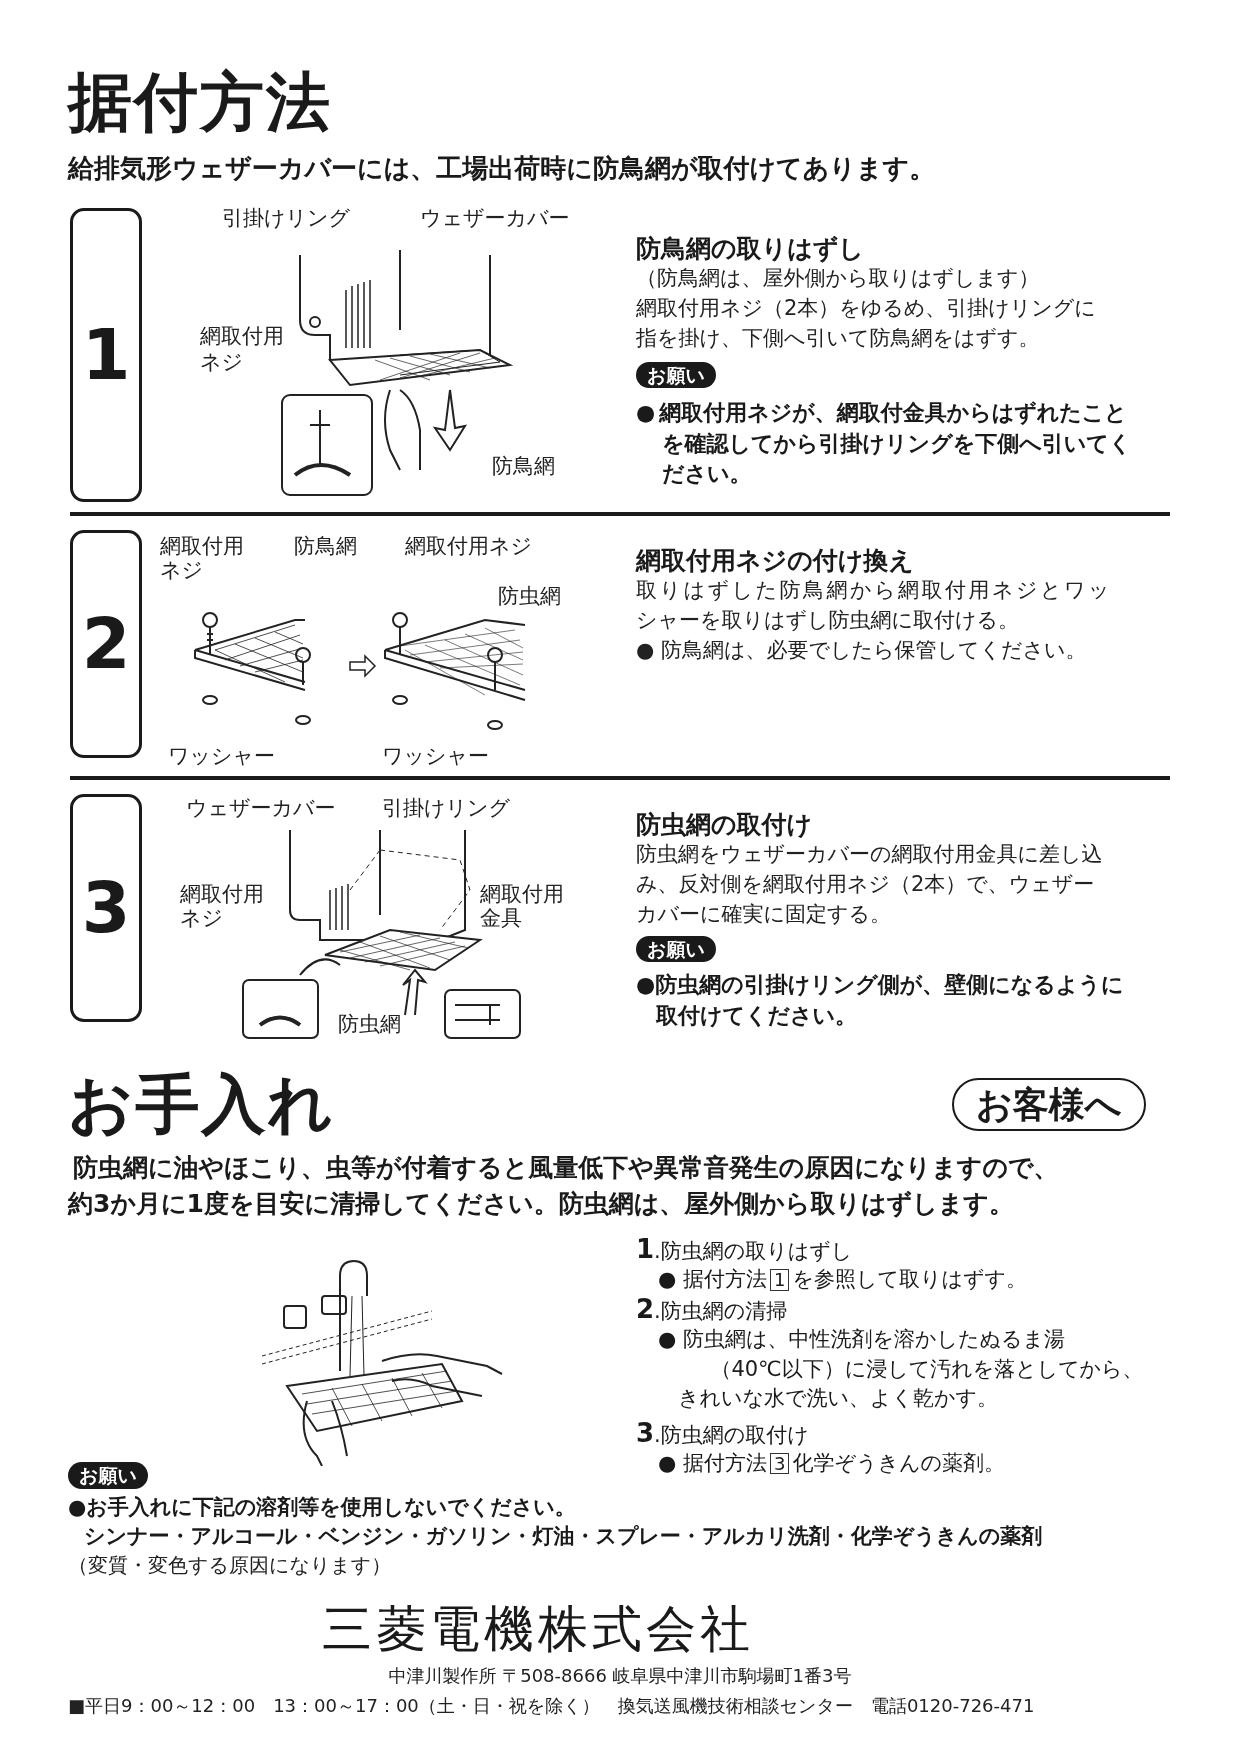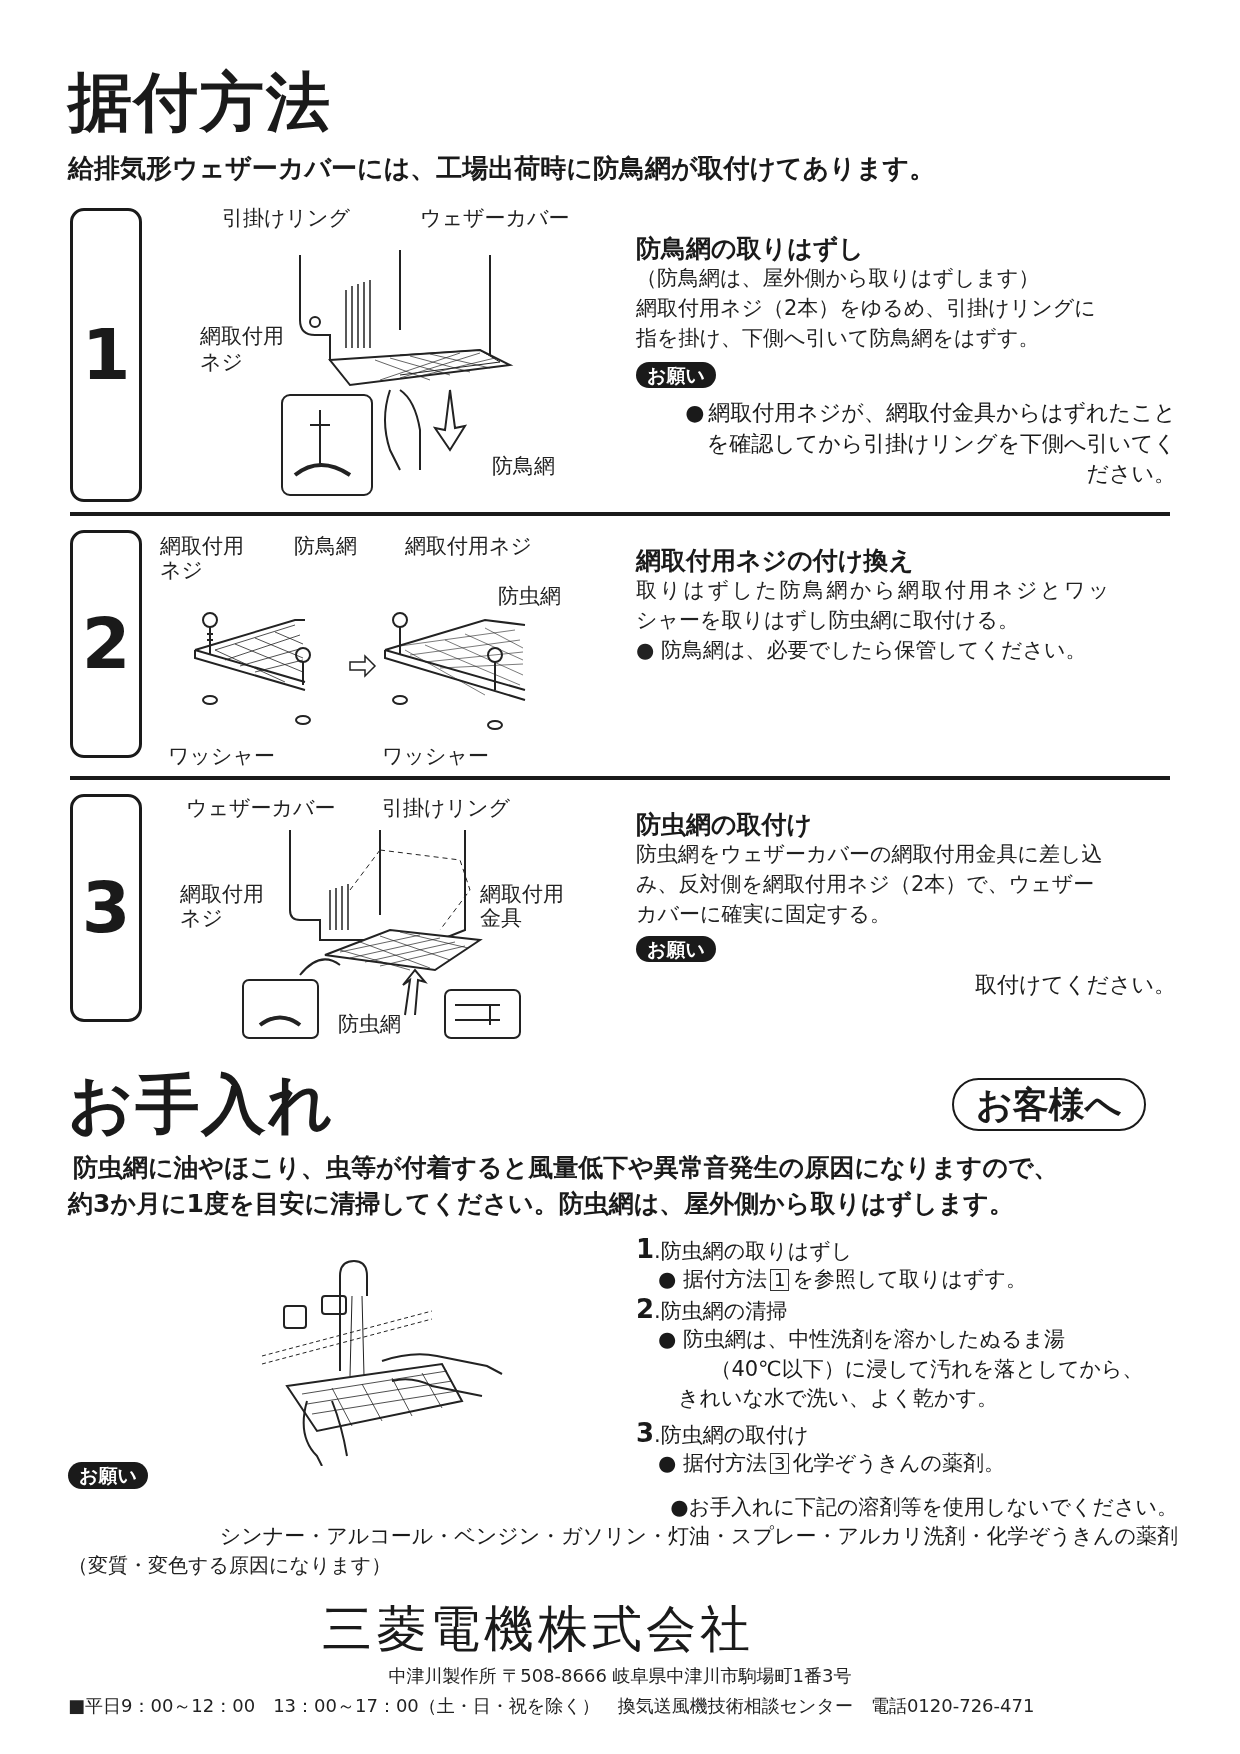--- a/index.html
+++ b/index.html
@@ -5,21 +5,21 @@
   html, body { margin: 0; padding: 0; background: #ffffff; }
   body { width: 1240px; height: 1754px; position: relative; overflow: hidden; color: #1a1a1a; font-family: "DejaVu Sans", "Liberation Sans", sans-serif; }
   .abs { position: absolute; }
   .h1 { font-size: 64px; font-weight: bold; letter-spacing: 2px; line-height: 1; }
   .lead { font-size: 26px; font-weight: bold; line-height: 1.3; }
   .step-box { position: absolute; left: 70px; width: 66px; border: 3px solid #1a1a1a; border-radius: 14px; display: flex; align-items: center; justify-content: center; font-size: 70px; font-weight: bold; }
   .divider { position: absolute; left: 70px; width: 1100px; height: 4px; background: #1a1a1a; }
   .sec-title { font-size: 25px; font-weight: bold; line-height: 1.25; margin-top: 13px; }
   .body-text { font-size: 21px; line-height: 1.42; color: #222; }
   .badge { display: inline-block; background: #1a1a1a; color: #fff; font-size: 19px; font-weight: bold; padding: 1px 11px; border-radius: 14px; line-height: 1.3; }
-  .note { font-size: 22px; font-weight: normal; line-height: 1.38; text-align: right; }
+  .note { font-size: 22px; font-weight: bold; line-height: 1.38; }
   .note .bullet { margin-right: 4px; }
   .lbl { position: absolute; font-size: 21px; color: #222; white-space: nowrap; line-height: 1.2; }
   .illus svg { width: 100%; height: 100%; }
   .care-item .num { font-size: 26px; font-weight: bold; }
   .care-item .ttl { font-size: 21px; }
   .care-item .sub { font-size: 21px; padding-left: 22px; line-height: 1.4; }
   .refbox { display: inline-block; border: 1.5px solid #333; padding: 0 3px; font-size: 18px; line-height: 1.1; margin: 0 3px; }
   .pill { position: absolute; border: 2.5px solid #1a1a1a; border-radius: 30px; font-size: 36px; font-weight: bold; padding: 4px 22px; line-height: 1.15; }
   .company { font-size: 50px; letter-spacing: 4px; text-align: center; }
   .small { font-size: 18px; color: #222; }
@@ -144,20 +144,21 @@
 <div class="lbl" style="left:480px;top:906px;">金具</div>
 <div class="lbl" style="left:338px;top:1012px;">防虫網</div>
 
 <div class="abs" style="left:636px;top:796px;width:540px;">
   <div class="sec-title">防虫網の取付け</div>
   <div class="body-text">防虫網をウェザーカバーの網取付用金具に差し込</div>
   <div class="body-text">み、反対側を網取付用ネジ（2本）で、ウェザー</div>
   <div class="body-text">カバーに確実に固定する。</div>
   <div style="margin-top:6px;"><span class="badge">お願い</span></div>
   <div class="note" style="margin-top:8px;">
+    <div><span>●</span><span>防虫網の引掛けリング側が、壁側になるように</span></div>
     <div style="padding-left:20px;">取付けてください。</div>
   </div>
 </div>
 
 <div class="abs h1" style="left:68px;top:1072px;">お手入れ</div>
 <div class="pill" style="left:952px;top:1078px;">お客様へ</div>
 <div class="abs lead" style="left:73px;top:1152px;font-size:25px;">防虫網に油やほこり、虫等が付着すると風量低下や異常音発生の原因になりますので、</div>
 <div class="abs lead" style="left:68px;top:1188px;font-size:25px;">約3か月に1度を目安に清掃してください。防虫網は、屋外側から取りはずします。</div>
 
 <div class="abs illus" style="left:262px;top:1256px;width:260px;height:210px;">

